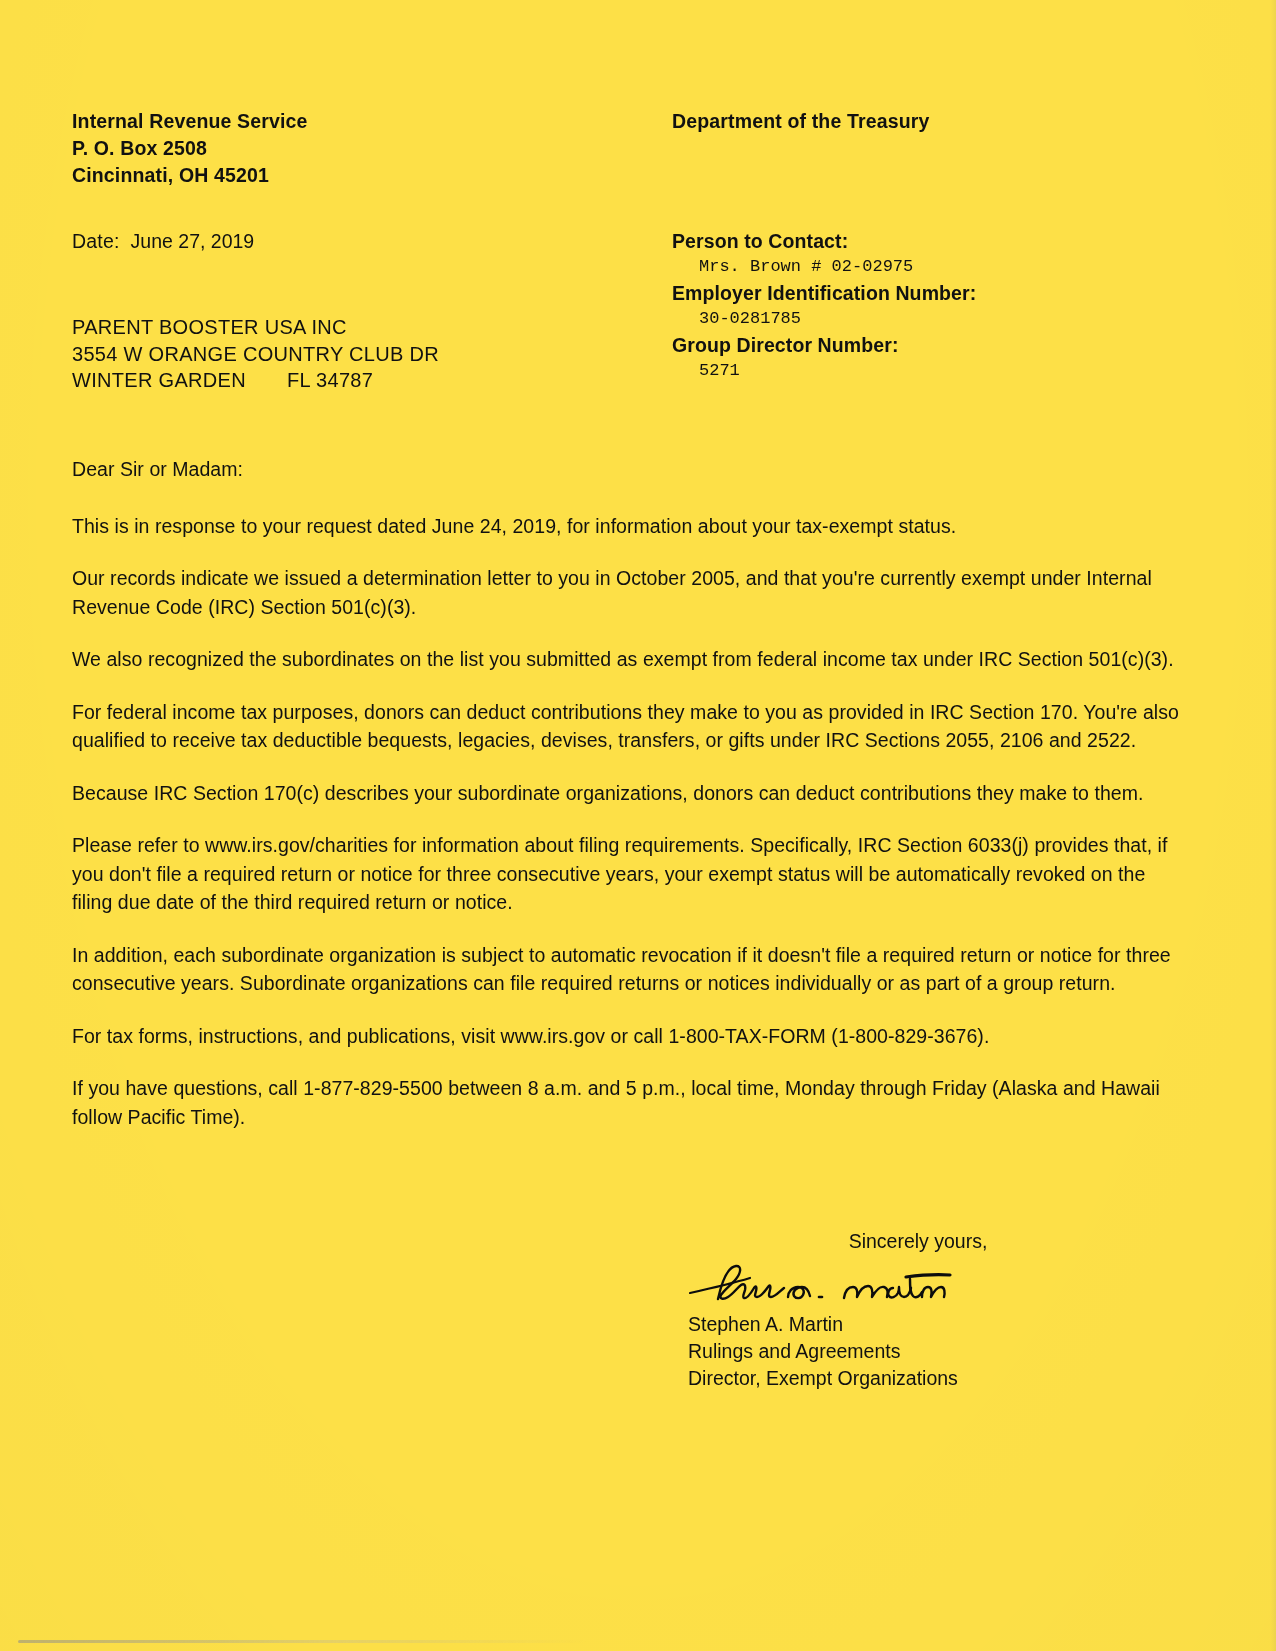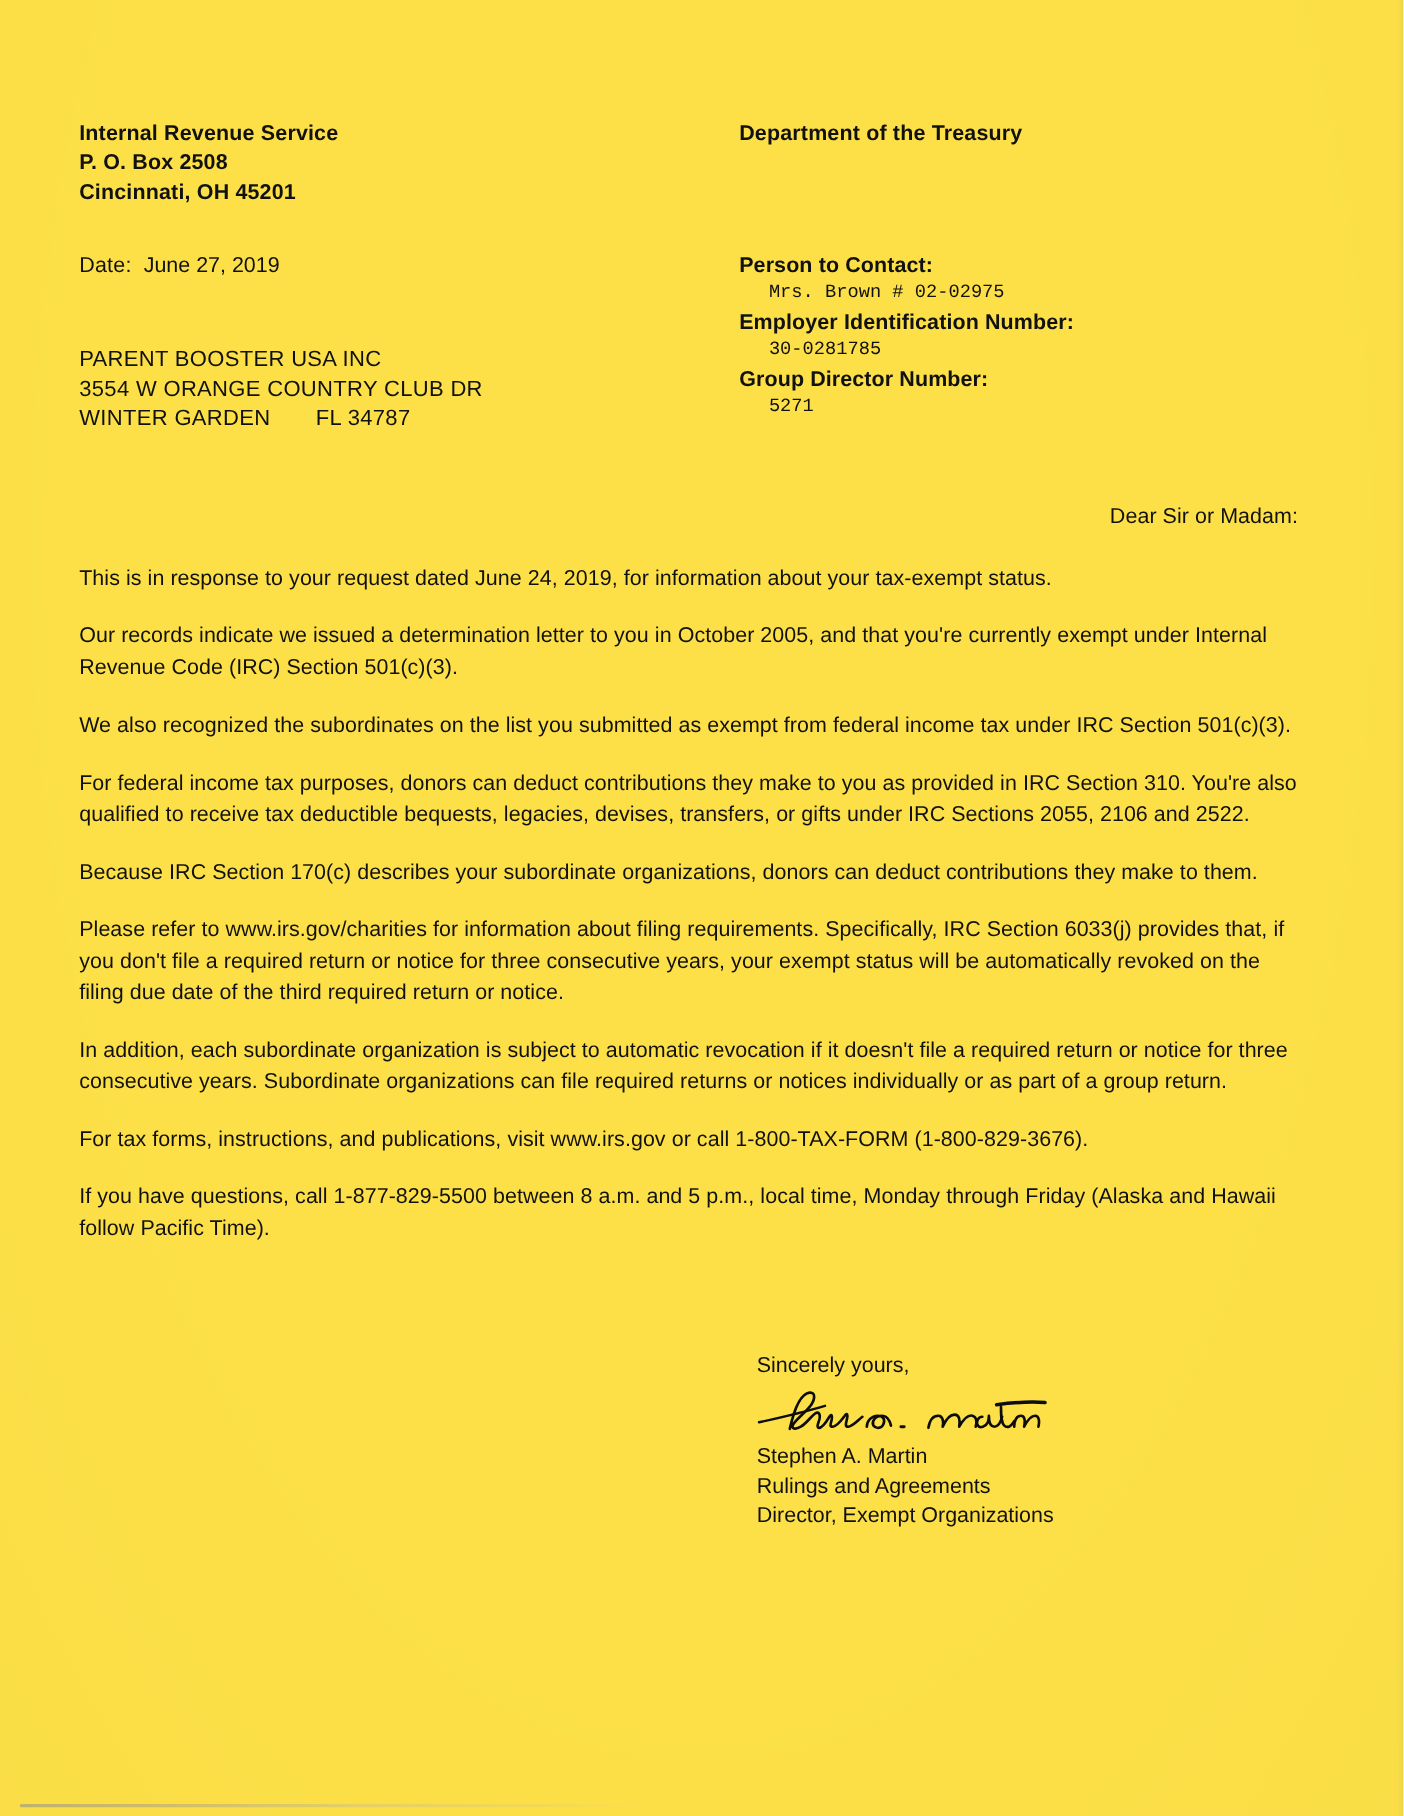--- a/index.html
+++ b/index.html
@@ -120,34 +120,34 @@
   
   .body {
     position: absolute;
     left: 72px;
     top: 455px;
     width: 1108px;
     font-size: 19.5px;
     line-height: 28.5px;
     letter-spacing: 0.05px;
   }
-  .salutation { margin-bottom: 28px; text-align: right; }
+  .salutation { margin-bottom: 28px; }
   .para { margin-bottom: 24px; }
   .para:last-child { margin-bottom: 4px; }
 
   
   .closing {
     position: absolute;
     left: 688px;
     top: 1228px;
     width: 460px;
     font-size: 19.5px;
     line-height: 27px;
   }
-  .sincerely { margin-bottom: 4px; }
+  .sincerely { margin-bottom: 4px; text-align: center; }
   .signature {
     height: 50px;
     margin: 2px 0 2px 0;
     position: relative;
   }
   .signature svg { display: block; }
   .signer-line { line-height: 27px; }
 </style>
 </head>
 <body>
@@ -192,21 +192,21 @@
       <div class="contact-label">Group Director Number:</div>
       <div class="contact-value">5271</div>
     </div>
   </div>
 
   <div class="body">
     <div class="salutation">Dear Sir or Madam:</div>
     <div class="para">This is in response to your request dated June 24, 2019, for information about your tax-exempt status.</div>
     <div class="para">Our records indicate we issued a determination letter to you in October 2005, and that you're currently exempt under Internal Revenue Code (IRC) Section 501(c)(3).</div>
     <div class="para">We also recognized the subordinates on the list you submitted as exempt from federal income tax under IRC Section 501(c)(3).</div>
-    <div class="para">For federal income tax purposes, donors can deduct contributions they make to you as provided in IRC Section 310. You're also qualified to receive tax deductible bequests, legacies, devises, transfers, or gifts under IRC Sections 2055, 2106 and 2522.</div>
+    <div class="para">For federal income tax purposes, donors can deduct contributions they make to you as provided in IRC Section 170. You're also qualified to receive tax deductible bequests, legacies, devises, transfers, or gifts under IRC Sections 2055, 2106 and 2522.</div>
     <div class="para">Because IRC Section 170(c) describes your subordinate organizations, donors can deduct contributions they make to them.</div>
     <div class="para">Please refer to www.irs.gov/charities for information about filing requirements. Specifically, IRC Section 6033(j) provides that, if you don't file a required return or notice for three consecutive years, your exempt status will be automatically revoked on the filing due date of the third required return or notice.</div>
     <div class="para">In addition, each subordinate organization is subject to automatic revocation if it doesn't file a required return or notice for three consecutive years. Subordinate organizations can file required returns or notices individually or as part of a group return.</div>
     <div class="para">For tax forms, instructions, and publications, visit www.irs.gov or call 1-800-TAX-FORM (1-800-829-3676).</div>
     <div class="para">If you have questions, call 1-877-829-5500 between 8 a.m. and 5 p.m., local time, Monday through Friday (Alaska and Hawaii follow Pacific Time).</div>
   </div>
 
   <div class="closing">
     <div class="sincerely">Sincerely yours,</div>
     <div class="signature">

